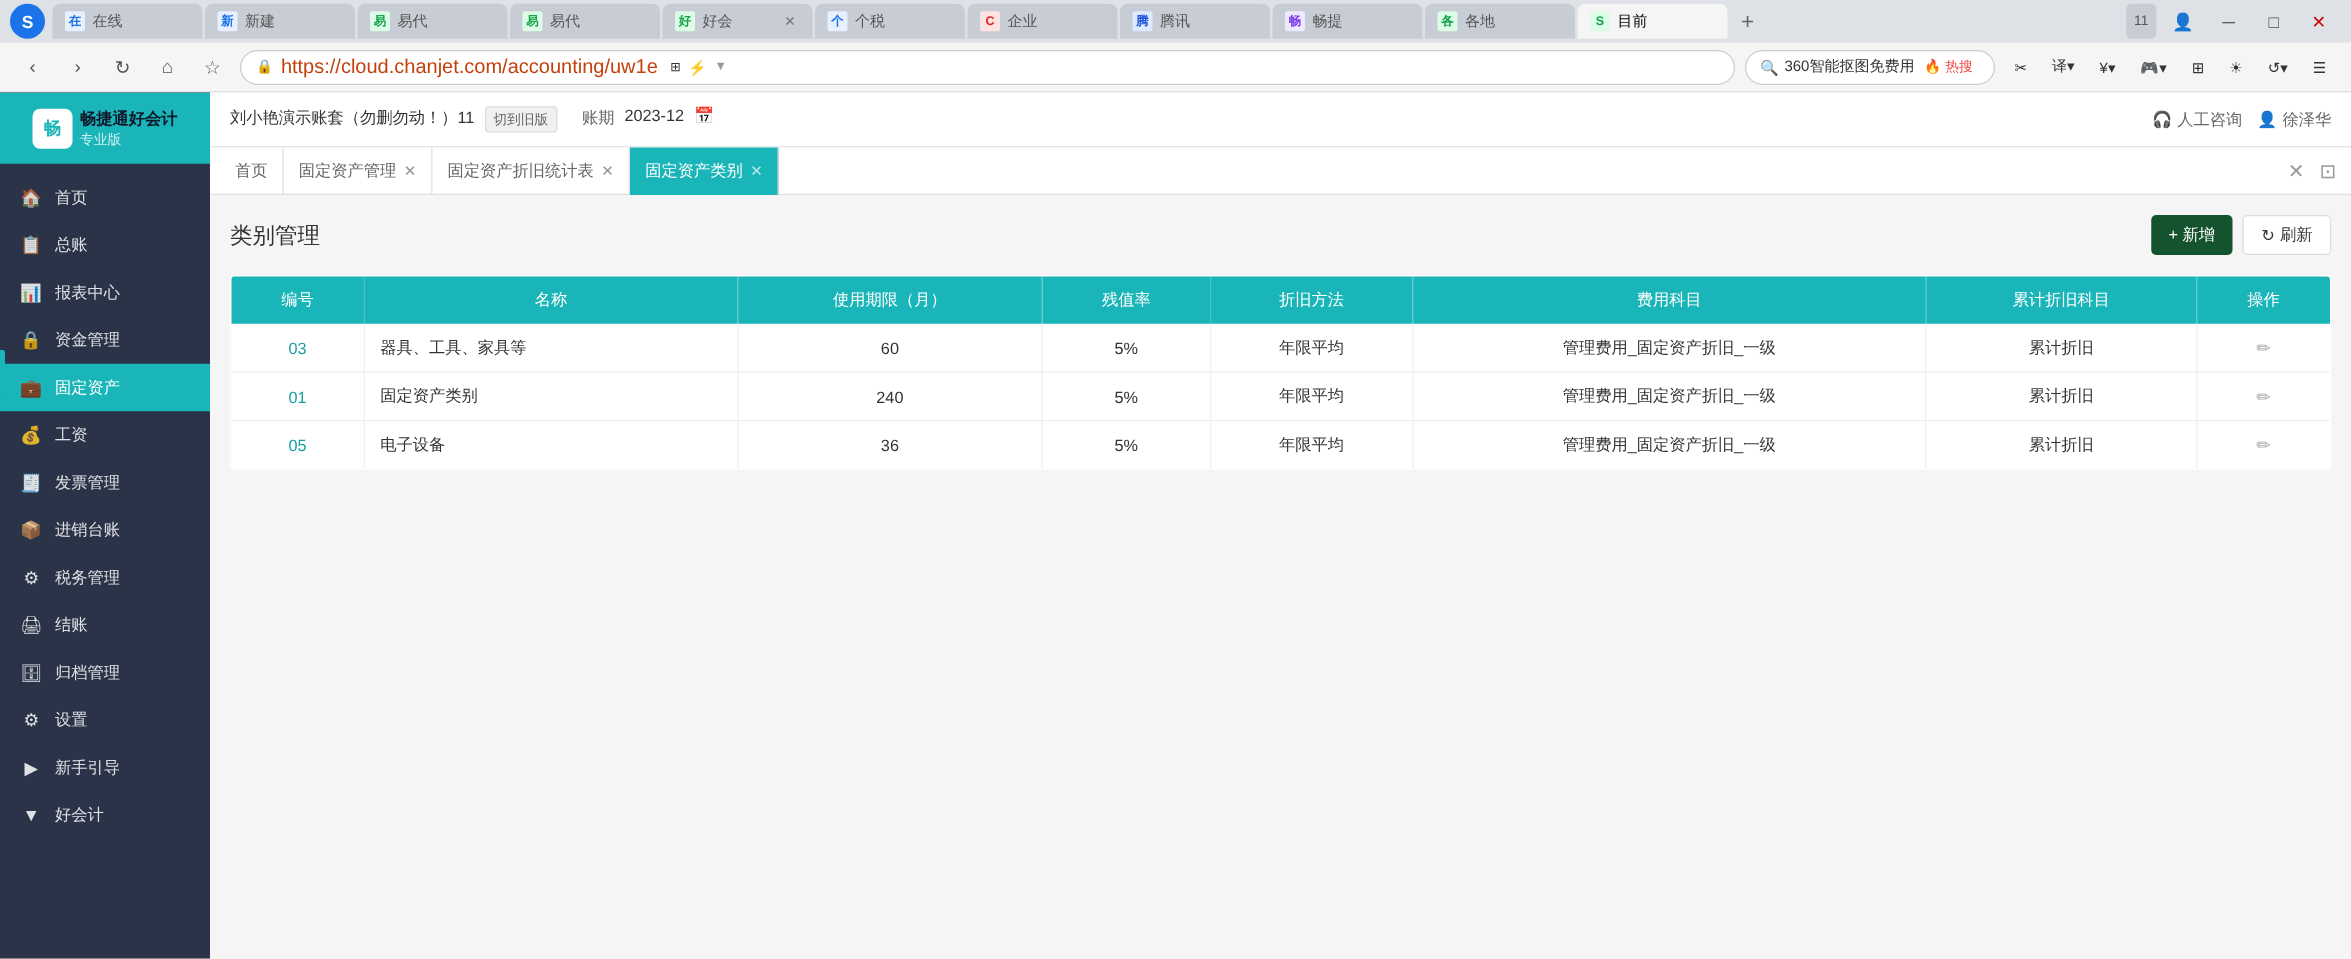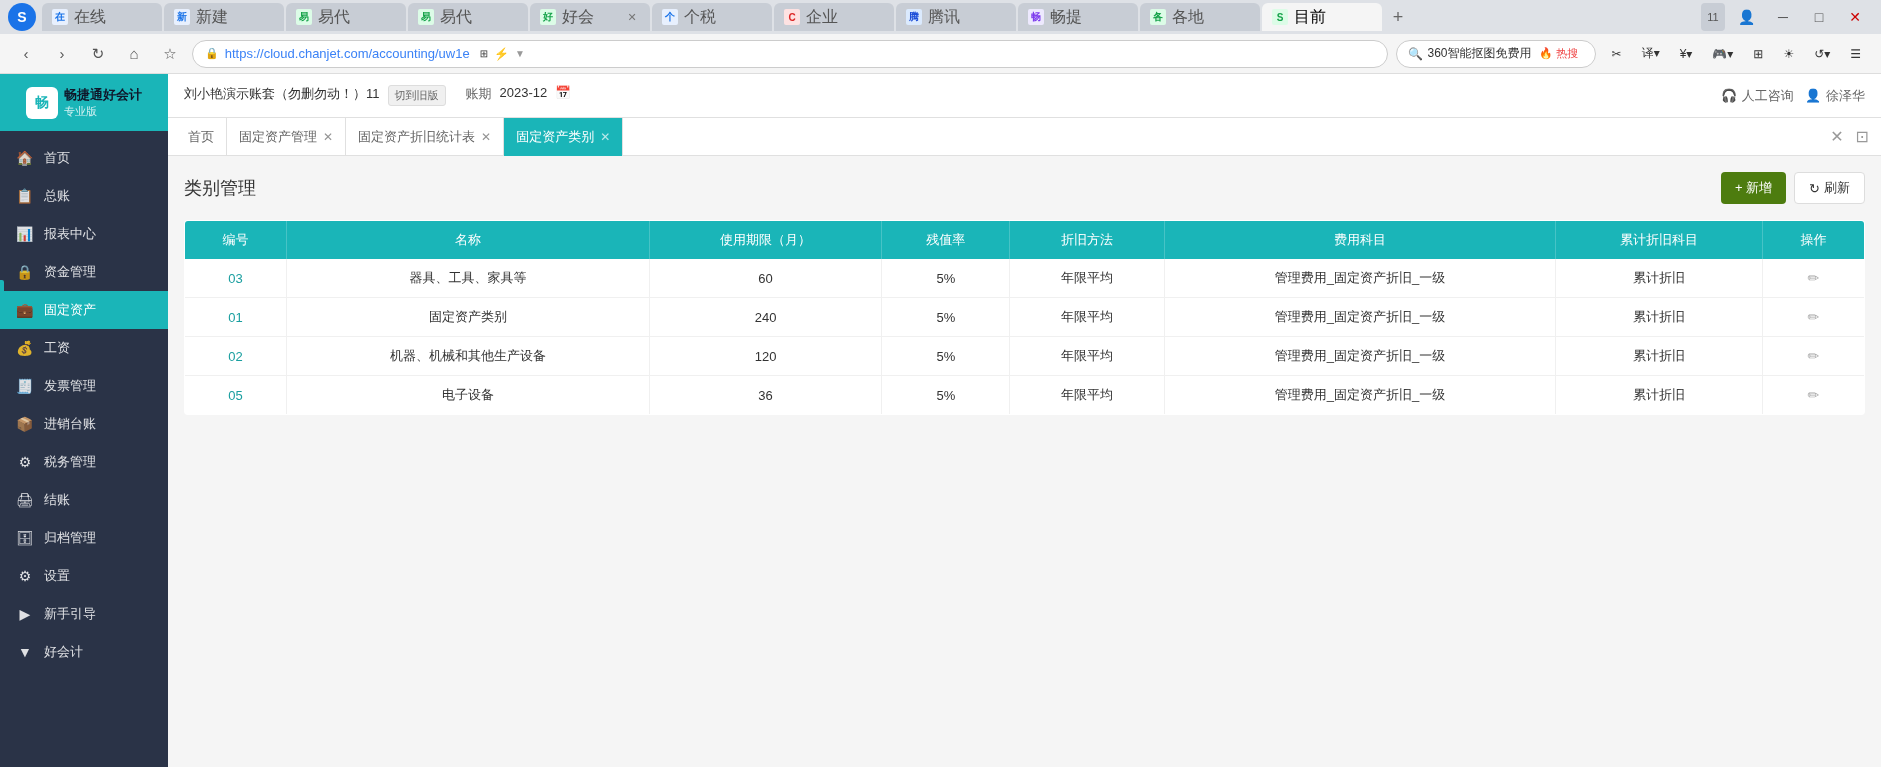--- a/index.html
+++ b/index.html
@@ -5,32 +5,32 @@
     * { margin: 0; padding: 0; box-sizing: border-box; }
     body { font-family: 'Microsoft YaHei', '微软雅黑', sans-serif; font-size: 13px; background: #f5f5f5; overflow: hidden; }
 
     
     .browser-chrome { background: #dee1e6; width: 100%; }
     .tab-bar { display: flex; align-items: center; height: 34px; background: #dee1e6; padding: 0 8px; gap: 2px; overflow: hidden; }
     .browser-tab { display: flex; align-items: center; height: 28px; padding: 0 10px; border-radius: 6px 6px 0 0; font-size: 12px; gap: 6px; min-width: 120px; max-width: 180px; cursor: pointer; position: relative; }
     .browser-tab.active { background: #f5f5f5; }
     .browser-tab.inactive { background: #c8cdd5; color: #555; }
     .browser-tab .tab-favicon { width: 16px; height: 16px; border-radius: 2px; display: flex; align-items: center; justify-content: center; font-size: 11px; font-weight: bold; flex-shrink: 0; }
-    .browser-tab .tab-title { overflow: hidden; text-overflow: ellipsis; white-space: nowrap; font-size: 16px; }
+    .browser-tab .tab-title { overflow: hidden; text-overflow: ellipsis; white-space: nowrap; font-size: 12px; }
     .browser-tab .tab-close { margin-left: auto; width: 16px; height: 16px; border-radius: 50%; display: flex; align-items: center; justify-content: center; font-size: 11px; color: #777; cursor: pointer; flex-shrink: 0; }
     .tab-add { width: 28px; height: 28px; display: flex; align-items: center; justify-content: center; cursor: pointer; color: #666; font-size: 18px; }
     .tab-spacer { flex: 1; }
     .tab-controls { display: flex; align-items: center; gap: 8px; padding-right: 4px; }
     .tab-ctrl-btn { width: 28px; height: 28px; display: flex; align-items: center; justify-content: center; cursor: pointer; color: #555; font-size: 14px; }
 
     .address-bar { display: flex; align-items: center; height: 40px; background: #f5f5f5; padding: 0 12px; gap: 8px; border-bottom: 1px solid #ddd; }
     .nav-btn { width: 28px; height: 28px; display: flex; align-items: center; justify-content: center; cursor: pointer; color: #555; border-radius: 50%; font-size: 15px; }
     .url-bar { flex: 1; height: 28px; background: white; border: 1px solid #ccc; border-radius: 14px; display: flex; align-items: center; padding: 0 12px; font-size: 12px; color: #333; gap: 6px; }
     .url-bar .lock-icon { color: #34a853; font-size: 11px; }
-    .url-text { color: #3b82f6; font-size: 13px; }
+    .url-text { color: #c2410c; font-size: 16px; }
     .search-bar { display: flex; align-items: center; gap: 4px; padding: 0 12px; background: white; border: 1px solid #ccc; border-radius: 14px; height: 28px; min-width: 200px; font-size: 12px; color: #333; }
     .toolbar-icons { display: flex; align-items: center; gap: 4px; }
     .toolbar-icon-btn { height: 28px; padding: 0 8px; display: flex; align-items: center; gap: 4px; font-size: 12px; color: #333; cursor: pointer; border-radius: 4px; }
 
     
     .app-container { display: flex; height: calc(767px - 34px - 40px); }
 
     
     .sidebar { width: 168px; background: #2d3748; display: flex; flex-direction: column; color: white; flex-shrink: 0; overflow-y: auto; }
     .sidebar-header { padding: 12px; background: #1a9fa0; display: flex; flex-direction: column; align-items: center; }
@@ -57,29 +57,29 @@
     .page-tab.active { color: white; background: #1ab5b8; }
     .page-tab .tab-x { font-size: 12px; cursor: pointer; opacity: 0.7; }
     .tabs-close-btn { margin-left: auto; font-size: 16px; color: #999; cursor: pointer; padding: 0 8px; }
     .tabs-expand-btn { font-size: 16px; color: #999; cursor: pointer; padding: 0 4px; }
 
     
     .content-area { flex: 1; padding: 16px; overflow: auto; }
     .page-title-bar { display: flex; align-items: center; justify-content: space-between; margin-bottom: 16px; }
     .page-title { font-size: 18px; font-weight: 500; color: #333; }
     .action-buttons { display: flex; gap: 8px; }
-    .btn-primary { background: #4d7c0f; color: white; border: none; border-radius: 4px; padding: 6px 14px; font-size: 13px; cursor: pointer; display: flex; align-items: center; gap: 4px; }
+    .btn-primary { background: #14532d; color: white; border: none; border-radius: 4px; padding: 6px 14px; font-size: 13px; cursor: pointer; display: flex; align-items: center; gap: 4px; }
     .btn-secondary { background: white; color: #333; border: 1px solid #ddd; border-radius: 4px; padding: 6px 14px; font-size: 13px; cursor: pointer; display: flex; align-items: center; gap: 4px; }
 
     
     .data-table { width: 100%; border-collapse: collapse; background: white; border-radius: 4px; overflow: hidden; border: 1px solid #e0e0e0; }
     .data-table th { background: #1ab5b8; color: white; padding: 10px 12px; font-size: 13px; font-weight: normal; text-align: center; border-right: 1px solid rgba(255,255,255,0.2); }
     .data-table th:last-child { border-right: none; }
     .data-table td { padding: 10px 12px; font-size: 13px; color: #333; border-bottom: 1px solid #f0f0f0; border-right: 1px solid #f0f0f0; text-align: center; }
-    .data-table td:nth-child(2) { text-align: center; }
+    .data-table td:nth-child(2) { text-align: left; }
     .data-table td:last-child { border-right: none; }
     .data-table tr:last-child td { border-bottom: none; }
     .data-table td.code { color: #1a9fa0; cursor: pointer; }
     .edit-icon { color: #aaa; cursor: pointer; font-size: 14px; }
 
     
     ::-webkit-scrollbar { width: 6px; height: 6px; }
     ::-webkit-scrollbar-track { background: #f1f1f1; }
     ::-webkit-scrollbar-thumb { background: #ccc; border-radius: 3px; }
 
@@ -368,30 +368,20 @@
             <td class="code">01</td>
             <td>固定资产类别</td>
             <td>240</td>
             <td>5%</td>
             <td>年限平均</td>
             <td>管理费用_固定资产折旧_一级</td>
             <td>累计折旧</td>
             <td><span class="edit-icon">✏</span></td>
           </tr>
           <tr>
-            <td class="code">02</td>
-            <td>机器、机械和其他生产设备</td>
-            <td>120</td>
-            <td>5%</td>
-            <td>年限平均</td>
-            <td>管理费用_固定资产折旧_一级</td>
-            <td>累计折旧</td>
-            <td><span class="edit-icon">✏</span></td>
-          </tr>
-          <tr>
             <td class="code">05</td>
             <td>电子设备</td>
             <td>36</td>
             <td>5%</td>
             <td>年限平均</td>
             <td>管理费用_固定资产折旧_一级</td>
             <td>累计折旧</td>
             <td><span class="edit-icon">✏</span></td>
           </tr>
         </tbody>

